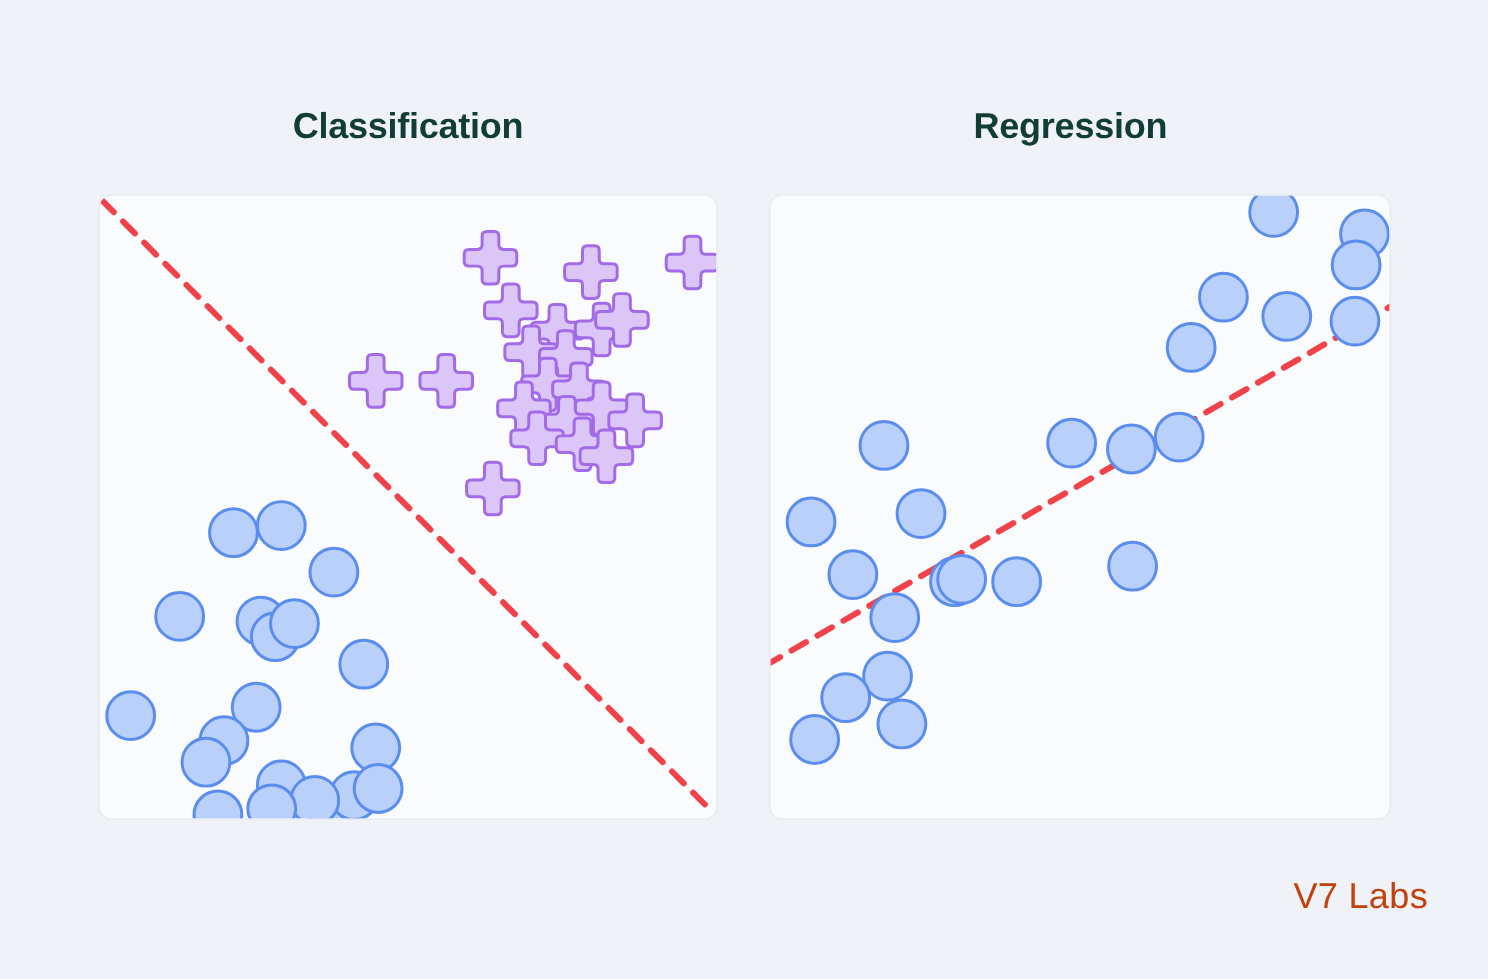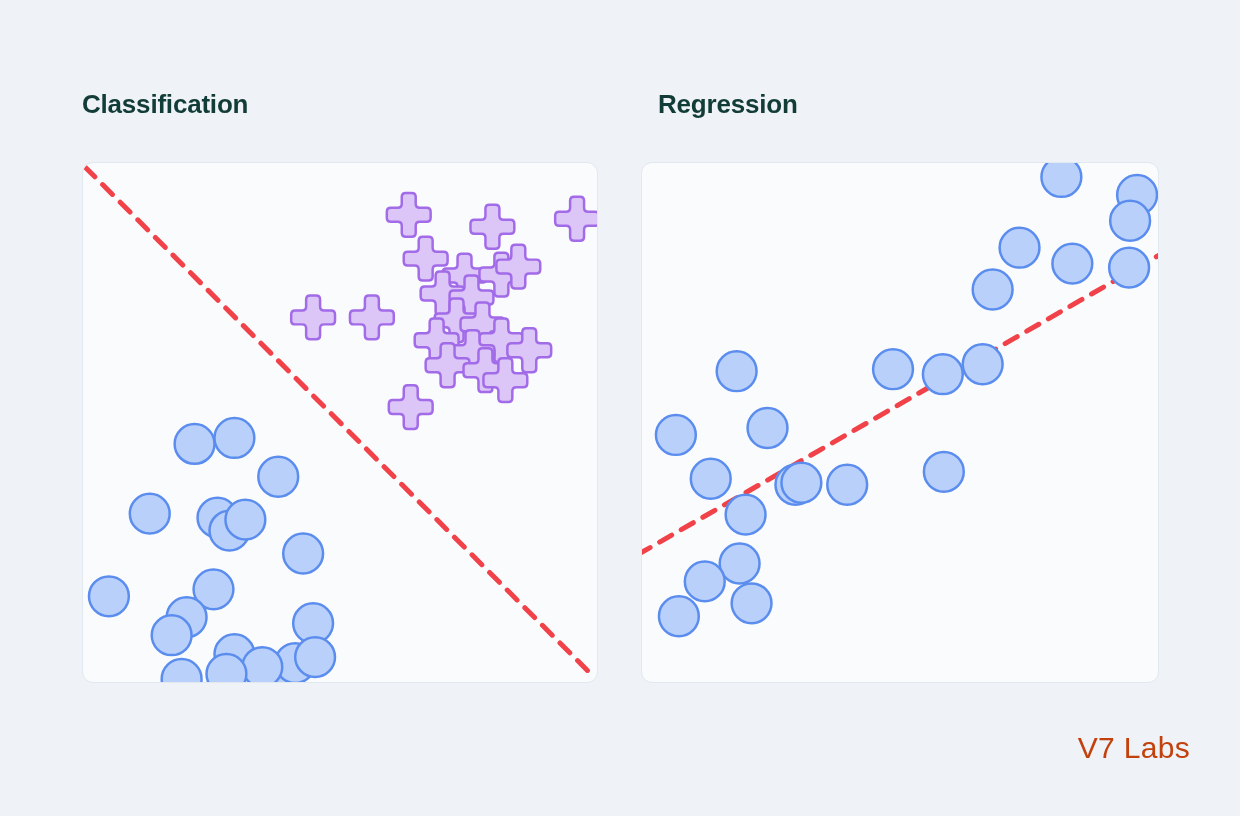--- a/index.html
+++ b/index.html
@@ -13,34 +13,34 @@
     font-family: "Liberation Sans", sans-serif;
     overflow: hidden;
     position: relative;
   }
   .stage {
     position: absolute;
     inset: 0;
   }
   .panel-title {
     position: absolute;
-    font-size: 26px;
+    font-size: 30px;
     font-weight: bold;
     color: #123c37;
     letter-spacing: -0.2px;
-    text-align: left;
+    text-align: center;
     white-space: nowrap;
   }
   #title-classification {
     left: 82px;
     top: 89px;
     width: 516px;
   }
   #title-regression {
-    left: 658px;
+    left: 633px;
     top: 89px;
     width: 518px;
   }
   .plot-panel {
     position: absolute;
     background: #fafbfd;
     border: 1px solid #e2e8f0;
     border-radius: 11px;
     box-sizing: border-box;
     overflow: hidden;

